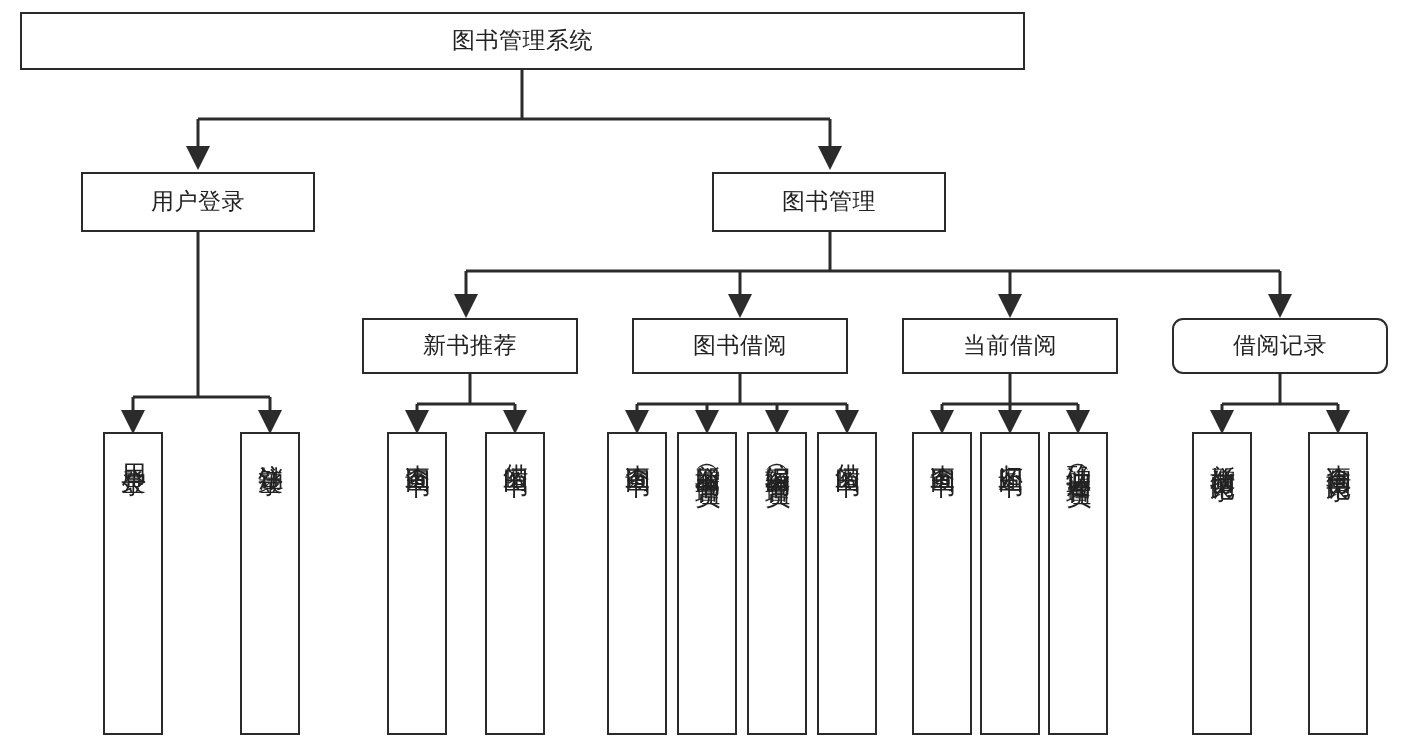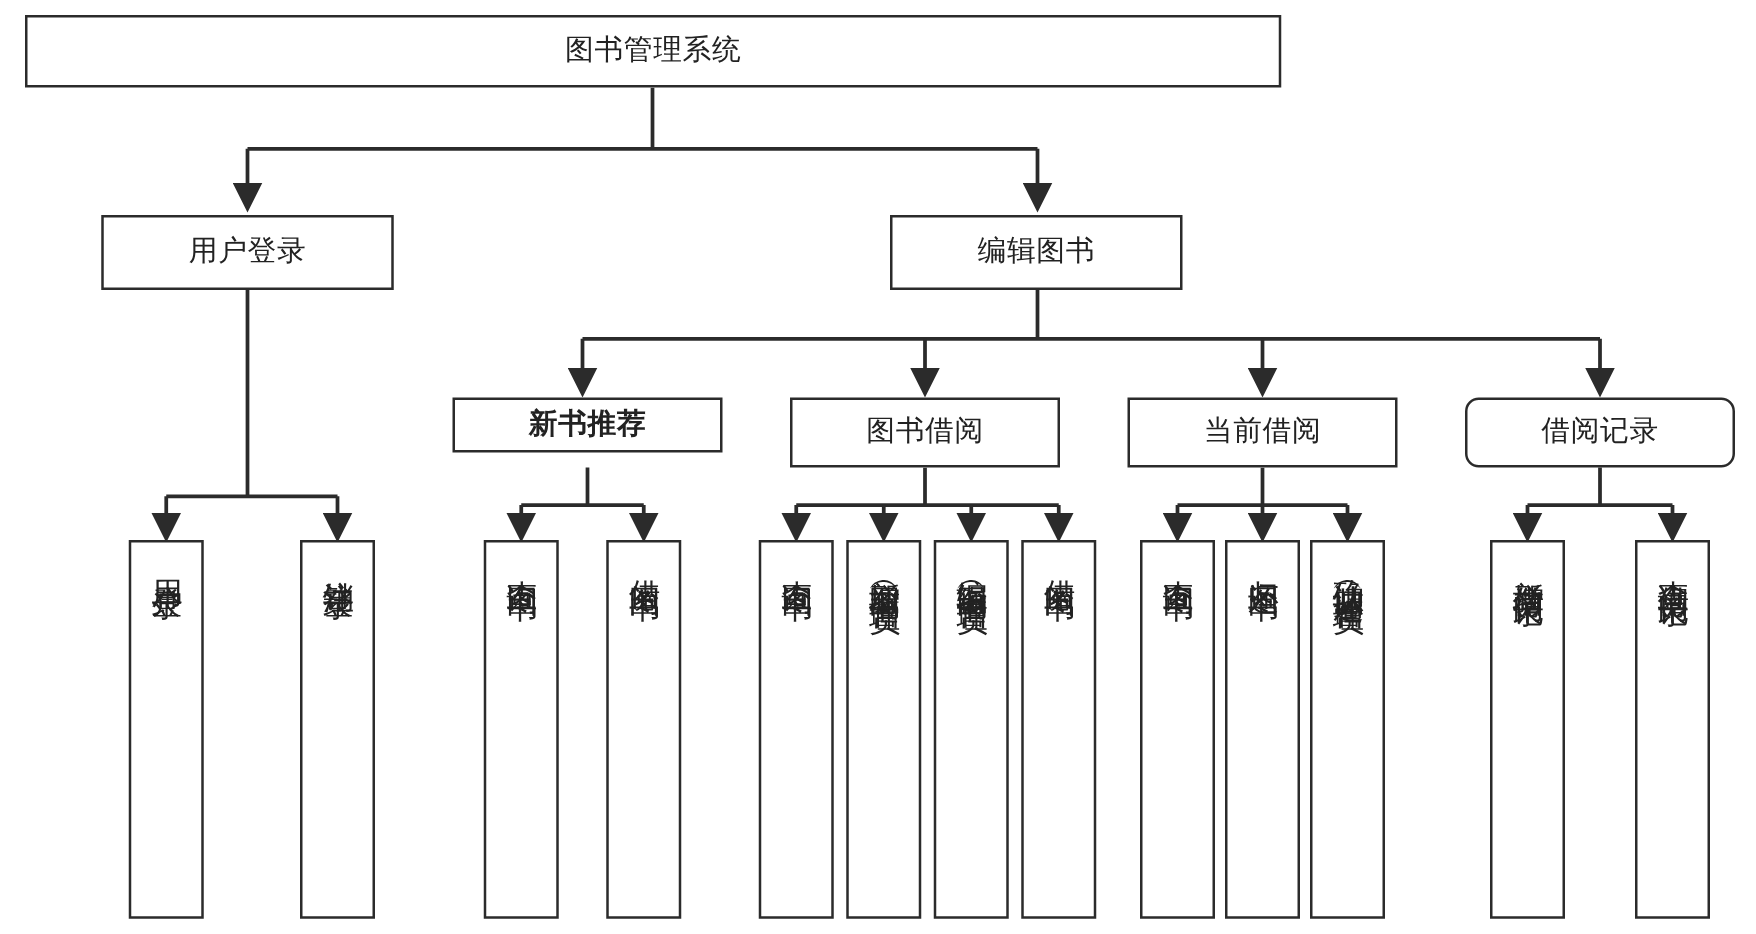--- a/index.html
+++ b/index.html
@@ -136,24 +136,24 @@
 
   <div class="node h root" style="left:20px; top:12px; width:1005px; height:58px;">
     <span class="label">图书管理系统</span>
   </div>
 
   <div class="node h" style="left:81px; top:172px; width:234px; height:60px;">
     <span class="label">用户登录</span>
   </div>
 
   <div class="node h" style="left:712px; top:172px; width:234px; height:60px;">
-    <span class="label">编辑图书</span>
-  </div>
-
-  <div class="node h" style="left:362px; top:318px; width:216px; height:44px;font-weight:bold;">
+    <span class="label">图书管理</span>
+  </div>
+
+  <div class="node h" style="left:362px; top:318px; width:216px; height:56px;">
     <span class="label">新书推荐</span>
   </div>
 
   <div class="node h" style="left:632px; top:318px; width:216px; height:56px;">
     <span class="label">图书借阅</span>
   </div>
 
   <div class="node h" style="left:902px; top:318px; width:216px; height:56px;">
     <span class="label">当前借阅</span>
   </div>

